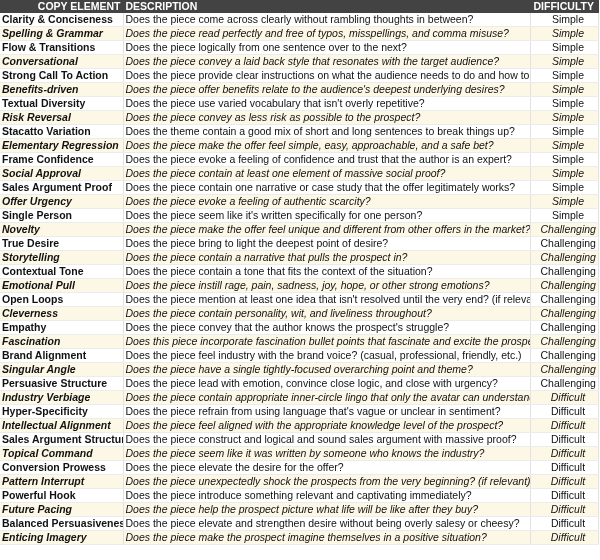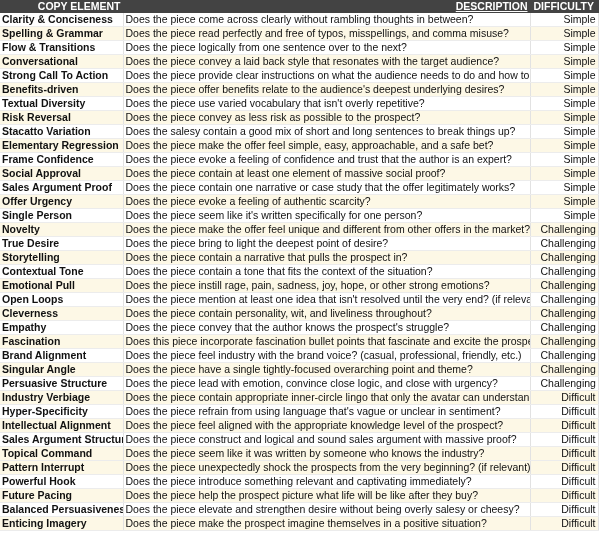--- a/index.html
+++ b/index.html
@@ -7,32 +7,32 @@
   table { border-collapse: collapse; table-layout: fixed; width: 598px; }
   col.c1 { width: 123px; }
   col.c2 { width: 407px; }
   col.c3 { width: 68px; }
   thead th {
     background: #434343; color: #ffffff; font-weight: bold; font-size: 10.5px;
     height: 13px; line-height: 13px; padding: 0 2px; white-space: nowrap;
     border-right: 1px solid #434343;
   }
   thead th.h1 { text-align: right; padding-left: 22px; }
-  thead th.h2 { text-align: right; text-decoration: underline; }
+  thead th.h2 { text-align: left; }
   thead th.h3 { text-align: left; padding-left: 3px; }
   tbody td {
     font-size: 10.5px; color: #111111; height: 13px; line-height: 13px;
     padding: 0 2px; white-space: nowrap; overflow: hidden;
     border-right: 1px solid #e2e2e2; border-bottom: 1px solid #ececec;
   }
   tbody tr.odd td { background: #ffffff; }
-  tbody tr.even td { background: #fdf8e6; }
+  tbody tr.even td { background: #fdf8e6; font-style: italic; }
   td.name { text-align: left; font-weight: bold; }
   td.desc { text-align: left; }
-  td.diff { text-align: right; padding-left: 10px; }
+  td.diff { text-align: center; padding-left: 10px; }
 </style>
 </head>
 <body>
 
 <table>
   <colgroup>
       <col class="c1">
       <col class="c2">
       <col class="c3">
     </colgroup>
@@ -79,21 +79,21 @@
         <td class="desc">Does the piece use varied vocabulary that isn't overly repetitive?</td>
         <td class="diff">Simple</td>
       </tr>
       <tr class="even">
         <td class="name">Risk Reversal</td>
         <td class="desc">Does the piece convey as less risk as possible to the prospect?</td>
         <td class="diff">Simple</td>
       </tr>
       <tr class="odd">
         <td class="name">Stacatto Variation</td>
-        <td class="desc">Does the salesy contain a good mix of short and long sentences to break things up?</td>
+        <td class="desc">Does the theme contain a good mix of short and long sentences to break things up?</td>
         <td class="diff">Simple</td>
       </tr>
       <tr class="even">
         <td class="name">Elementary Regression</td>
         <td class="desc">Does the piece make the offer feel simple, easy, approachable, and a safe bet?</td>
         <td class="diff">Simple</td>
       </tr>
       <tr class="odd">
         <td class="name">Frame Confidence</td>
         <td class="desc">Does the piece evoke a feeling of confidence and trust that the author is an expert?</td>
@@ -195,20 +195,25 @@
         <td class="diff">Difficult</td>
       </tr>
       <tr class="odd">
         <td class="name">Sales Argument Structure</td>
         <td class="desc">Does the piece construct and logical and sound sales argument with massive proof?</td>
         <td class="diff">Difficult</td>
       </tr>
       <tr class="even">
         <td class="name">Topical Command</td>
         <td class="desc">Does the piece seem like it was written by someone who knows the industry?</td>
+        <td class="diff">Difficult</td>
+      </tr>
+      <tr class="odd">
+        <td class="name">Conversion Prowess</td>
+        <td class="desc">Does the piece elevate the desire for the offer?</td>
         <td class="diff">Difficult</td>
       </tr>
       <tr class="even">
         <td class="name">Pattern Interrupt</td>
         <td class="desc">Does the piece unexpectedly shock the prospects from the very beginning? (if relevant)</td>
         <td class="diff">Difficult</td>
       </tr>
       <tr class="odd">
         <td class="name">Powerful Hook</td>
         <td class="desc">Does the piece introduce something relevant and captivating immediately?</td>

